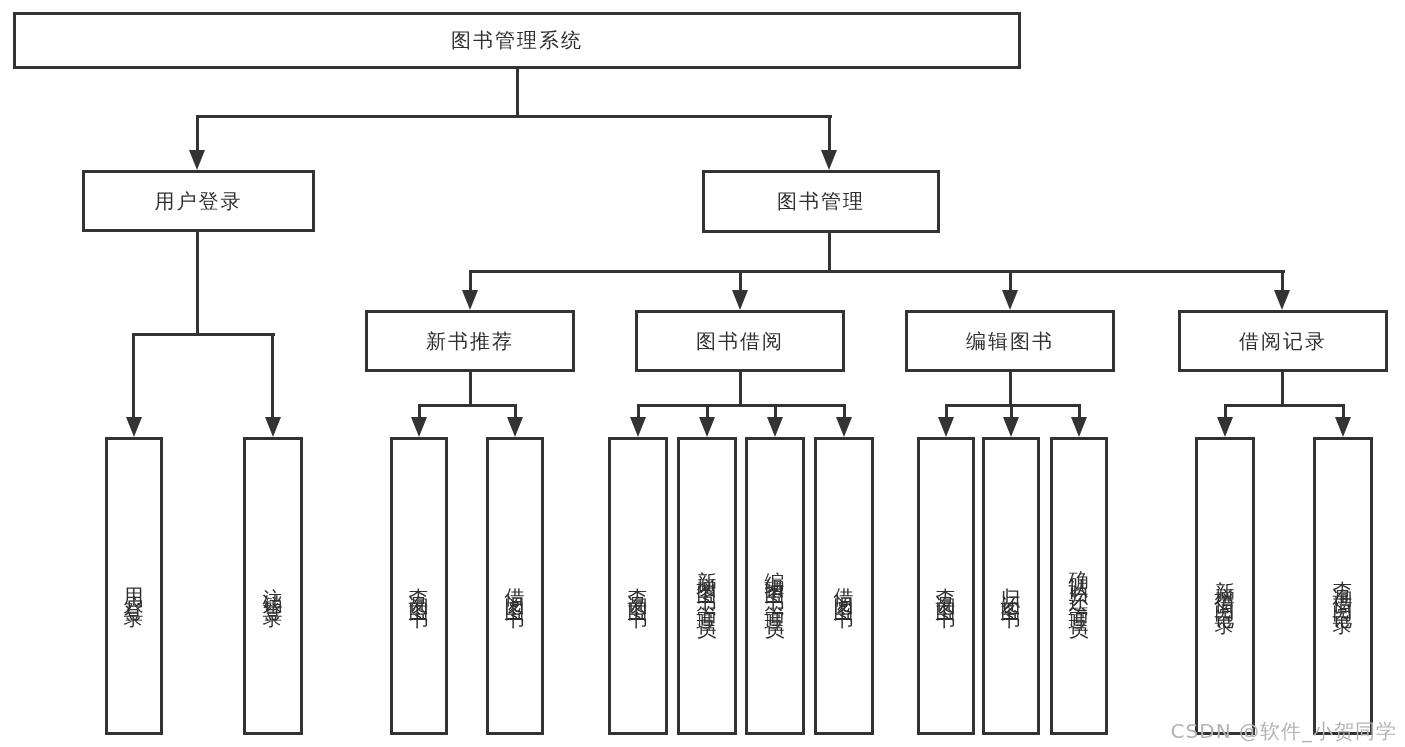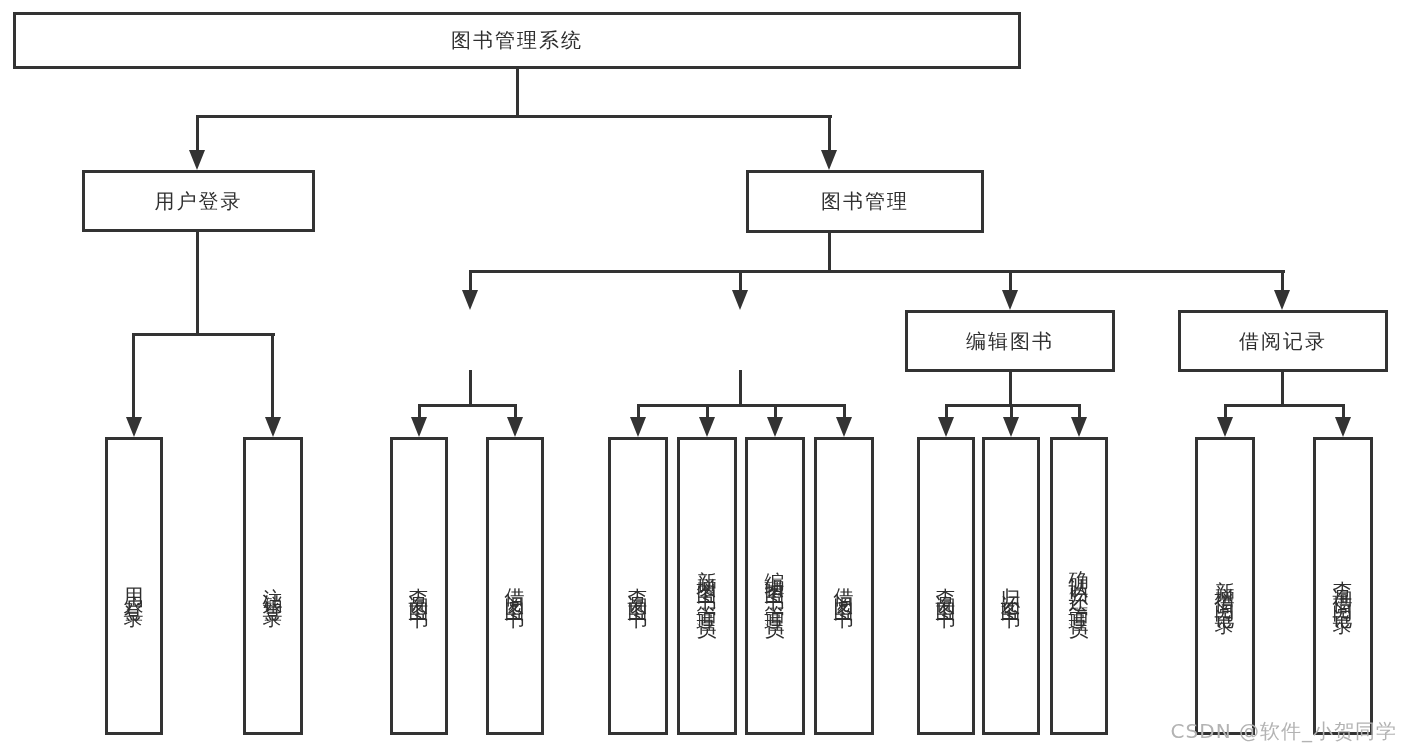--- a/index.html
+++ b/index.html
@@ -90,22 +90,24 @@
   <div class="vl" style="left:1281px;top:370px;height:37px"></div>
   <div class="hl" style="left:1224px;top:404px;width:120px"></div>
   <div class="vl" style="left:1224px;top:404px;height:14px"></div>
   <div class="vl" style="left:1342px;top:404px;height:14px"></div>
   <div class="ah" style="left:1217px;top:417px"></div>
   <div class="ah" style="left:1335px;top:417px"></div>
 
   <div class="node" style="left:13px;top:12px;width:1008px;height:57px">图书管理系统</div>
 
   <div class="node" style="left:82px;top:170px;width:233px;height:62px">用户登录</div>
-  <div class="node" style="left:746px;top:170px;width:238px;height:63px">图书管理</div>
+  <div class="node" style="left:702px;top:170px;width:238px;height:63px">图书管理</div>
 
+  <div class="node" style="left:365px;top:310px;width:210px;height:62px">新书推荐</div>
+  <div class="node" style="left:635px;top:310px;width:210px;height:62px">图书借阅</div>
   <div class="node" style="left:905px;top:310px;width:210px;height:62px">编辑图书</div>
   <div class="node" style="left:1178px;top:310px;width:210px;height:62px">借阅记录</div>
 
   <div class="node v" style="left:105px;top:437px;width:58px;height:298px">用户登录</div>
   <div class="node v" style="left:243px;top:437px;width:60px;height:298px">注销登录</div>
 
   <div class="node v" style="left:390px;top:437px;width:58px;height:298px">查询图书</div>
   <div class="node v" style="left:486px;top:437px;width:58px;height:298px">借阅图书</div>
 
   <div class="node v" style="left:608px;top:437px;width:60px;height:298px">查询图书</div>

